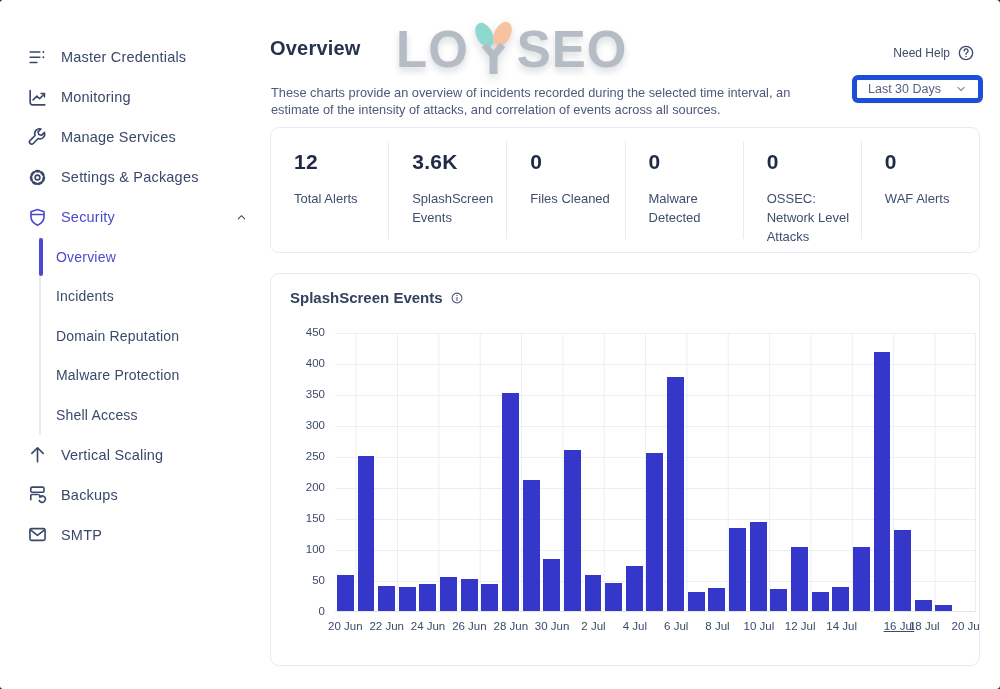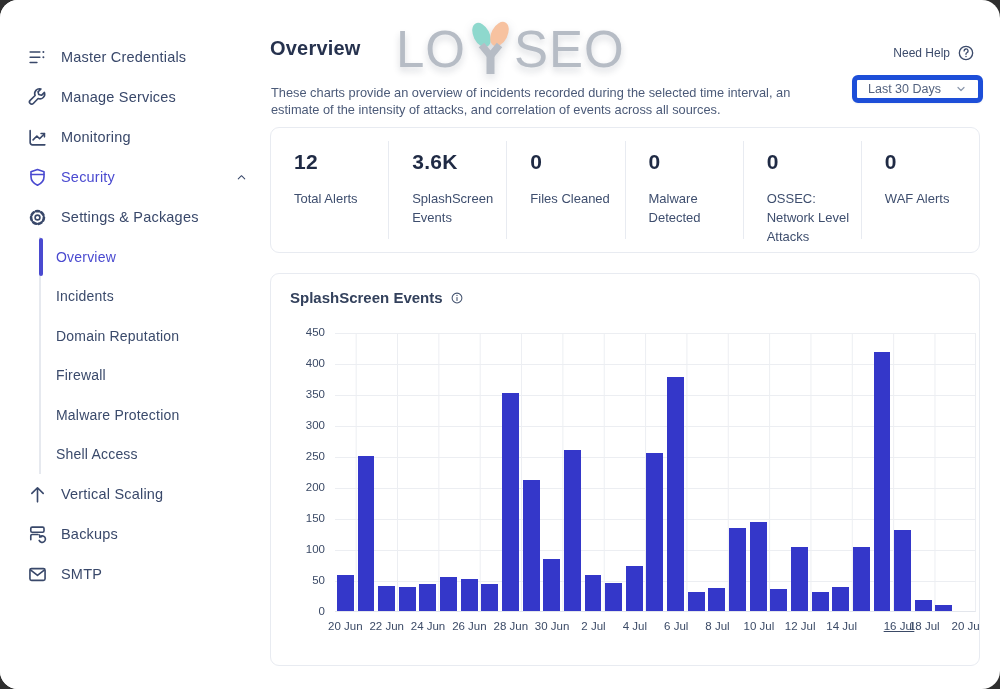--- a/index.html
+++ b/index.html
@@ -3,40 +3,40 @@
 <meta charset="utf-8">
 <style>
   :root{
     --accent:#4a4ad0; --bar:#3437c9; --heading:#26324e; --text:#3c4b6b;
     --muted:#4b5a78; --border:#e8ebf1; --grid:#eceef2;
     --logo-gray:#b6bcc5; --logo-teal:#8ed8cd; --logo-peach:#f7c2a0;
   }
   *{box-sizing:border-box}
   html,body{margin:0;padding:0}
   body{background:#2f2f2f;font-family:"Liberation Sans",sans-serif;}
-  .page{position:relative;width:1000px;height:689px;background:#fff;border-radius:18px;overflow:hidden;}
+  .page{position:relative;width:1000px;height:689px;background:#fff;border-radius:4px;overflow:hidden;}
 
   
   .sidebar{position:absolute;left:0;top:0;width:270px;height:100%;background:#fff;padding-top:37px;}
   .nav-item{display:flex;align-items:center;height:40px;padding:0 22px 0 27px;color:#39486a;font-size:14.5px;cursor:pointer;letter-spacing:.2px;}
   .nav-item .nicon{width:21px;height:21px;margin-right:13px;flex:0 0 21px;display:flex;align-items:center;}
   .nav-item .nicon svg{width:100%;height:100%;}
   .nav-item.active{color:var(--accent);}
   .nav-item .chev{margin-left:auto;width:13px;height:13px;color:#39486a;}
   .subnav{margin-left:39px;border-left:2px solid #e6e9ef;}
   .sub-item{position:relative;height:39.5px;display:flex;align-items:center;padding-left:15px;font-size:14px;color:#3a4a6b;cursor:pointer;letter-spacing:.2px;}
   .sub-item.active{color:var(--accent);}
   .sub-item.active::before{content:"";position:absolute;left:-2.5px;top:1px;bottom:1px;width:4px;background:var(--accent);border-radius:2px;}
 
   
   .main{position:absolute;left:270px;top:0;right:0;bottom:0;}
   .page-title{position:absolute;left:0;top:37px;margin:0;font-size:20px;font-weight:bold;color:var(--heading);letter-spacing:.2px;}
   .desc{position:absolute;left:1px;top:71px;width:567px;font-size:12.8px;line-height:17.5px;color:var(--muted);}
 
-  .logo{position:absolute;left:126px;top:20px;display:flex;align-items:flex-end;color:var(--logo-gray);font-weight:normal;font-size:51px;line-height:1;letter-spacing:1px;text-shadow:0 4px 7px rgba(40,50,70,.18);}
+  .logo{position:absolute;left:126px;top:20px;display:flex;align-items:flex-end;color:var(--logo-gray);font-weight:bold;font-size:51px;line-height:1;letter-spacing:1px;text-shadow:0 4px 7px rgba(40,50,70,.18);}
   .logo .ymark{width:45px;height:56px;margin:0 1px -1px 2px;filter:drop-shadow(0 4px 5px rgba(40,50,70,.18));}
 
   .help{position:absolute;top:44px;right:25px;display:flex;align-items:center;gap:7px;font-size:12px;color:var(--text);cursor:pointer;}
   .help svg{width:18px;height:18px;color:var(--text);}
 
   .range-select{position:absolute;top:75px;right:17px;width:131px;height:28px;background:#fff;border:5px solid #1d4ed8;border-radius:6px;display:flex;align-items:center;padding:0 11px;font-size:12.5px;color:#53627f;box-shadow:0 1px 2px rgba(25,35,60,.06);cursor:pointer;}
   .range-select .chev{margin-left:auto;width:12px;height:12px;color:#8b97ab;}
 
   
   .stats-card{position:absolute;left:0;right:20px;top:127px;height:126px;border:1px solid var(--border);border-radius:9px;background:#fff;display:flex;padding:13px 0;}
@@ -73,68 +73,65 @@
               <path d="M3 4.8h9.2M3 9.8h9.2M3 14.8h6.4"></path>
               <circle cx="15.6" cy="4.8" r="0.95" fill="currentColor" stroke="none"></circle>
               <circle cx="15.6" cy="9.8" r="0.95" fill="currentColor" stroke="none"></circle>
             </svg>
           </span>
           <span>Master Credentials</span>
         </div>
         <div class="nav-item">
           <span class="nicon">
             <svg class="" viewBox="0 0 20 20" fill="none" stroke="currentColor" stroke-width="1.55" stroke-linecap="round" stroke-linejoin="round">
-              <path d="M16.6 5.2l-2.8 2.7-2.6-.7-.7-2.6 2.8-2.7a4.6 4.6 0 0 0-5.6 6.2L3 12.7a2.1 2.1 0 1 0 3 3l4.6-4.7a4.6 4.6 0 0 0 6-5.8z"></path>
-            </svg>
-          </span>
-          <span>Manage Services</span>
-        </div>
-        <div class="nav-item">
-          <span class="nicon">
-            <svg class="" viewBox="0 0 20 20" fill="none" stroke="currentColor" stroke-width="1.55" stroke-linecap="round" stroke-linejoin="round">
               <path d="M3 3.5v11.3a2.2 2.2 0 0 0 2.2 2.2H17"></path>
               <path d="M5.8 12.2l3.6-3.6 2.6 2.6 4.6-4.8"></path>
               <path d="M13.4 6.2h3.2v3.2"></path>
             </svg>
           </span>
           <span>Monitoring</span>
+        </div>
+        <div class="nav-item">
+          <span class="nicon">
+            <svg class="" viewBox="0 0 20 20" fill="none" stroke="currentColor" stroke-width="1.55" stroke-linecap="round" stroke-linejoin="round">
+              <path d="M16.6 5.2l-2.8 2.7-2.6-.7-.7-2.6 2.8-2.7a4.6 4.6 0 0 0-5.6 6.2L3 12.7a2.1 2.1 0 1 0 3 3l4.6-4.7a4.6 4.6 0 0 0 6-5.8z"></path>
+            </svg>
+          </span>
+          <span>Manage Services</span>
+        </div>
+        <div class="nav-item">
+          <span class="nicon">
+            <svg class="" viewBox="0 0 20 20" fill="none" stroke="currentColor" stroke-width="1.55" stroke-linecap="round" stroke-linejoin="round">
+              <circle cx="10" cy="10" r="6.1" stroke-width="2.5" stroke-dasharray="3.1 2.2"></circle>
+              <circle cx="10" cy="10" r="2.3"></circle>
+            </svg>
+          </span>
+          <span>Settings &amp; Packages</span>
         </div>
         <div class="nav-item active">
           <span class="nicon">
             <svg class="" viewBox="0 0 20 20" fill="none" stroke="currentColor" stroke-width="1.55" stroke-linecap="round" stroke-linejoin="round">
               <path d="M10 2.4l6.2 2.2v4.7c0 3.9-2.6 6.4-6.2 8.1-3.6-1.7-6.2-4.2-6.2-8.1V4.6z"></path>
               <path d="M4 7.2h12"></path>
             </svg>
           </span>
           <span>Security</span>
           <span class="chev"><svg class="" viewBox="0 0 20 20" fill="none" stroke="currentColor" stroke-width="1.55" stroke-linecap="round" stroke-linejoin="round">
               <path d="M5 12.2l5-5 5 5"></path>
             </svg></span>
         </div>
-        <div class="nav-item">
-          <span class="nicon">
-            <svg class="" viewBox="0 0 20 20" fill="none" stroke="currentColor" stroke-width="1.55" stroke-linecap="round" stroke-linejoin="round">
-              <circle cx="10" cy="10" r="6.1" stroke-width="2.5" stroke-dasharray="3.1 2.2"></circle>
-              <circle cx="10" cy="10" r="2.3"></circle>
-            </svg>
-          </span>
-          <span>Settings &amp; Packages</span>
-        </div>
         <div class="subnav">
           <div class="sub-item active">
             <span>Overview</span>
           </div>
           <div class="sub-item">
             <span>Incidents</span>
           </div>
           <div class="sub-item">
             <span>Domain Reputation</span>
-          </div>
-          <div class="sub-item">
-            <span>Firewall</span>
           </div>
           <div class="sub-item">
             <span>Malware Protection</span>
           </div>
           <div class="sub-item">
             <span>Shell Access</span>
           </div>
         </div>
         <div class="nav-item">
           <span class="nicon">

